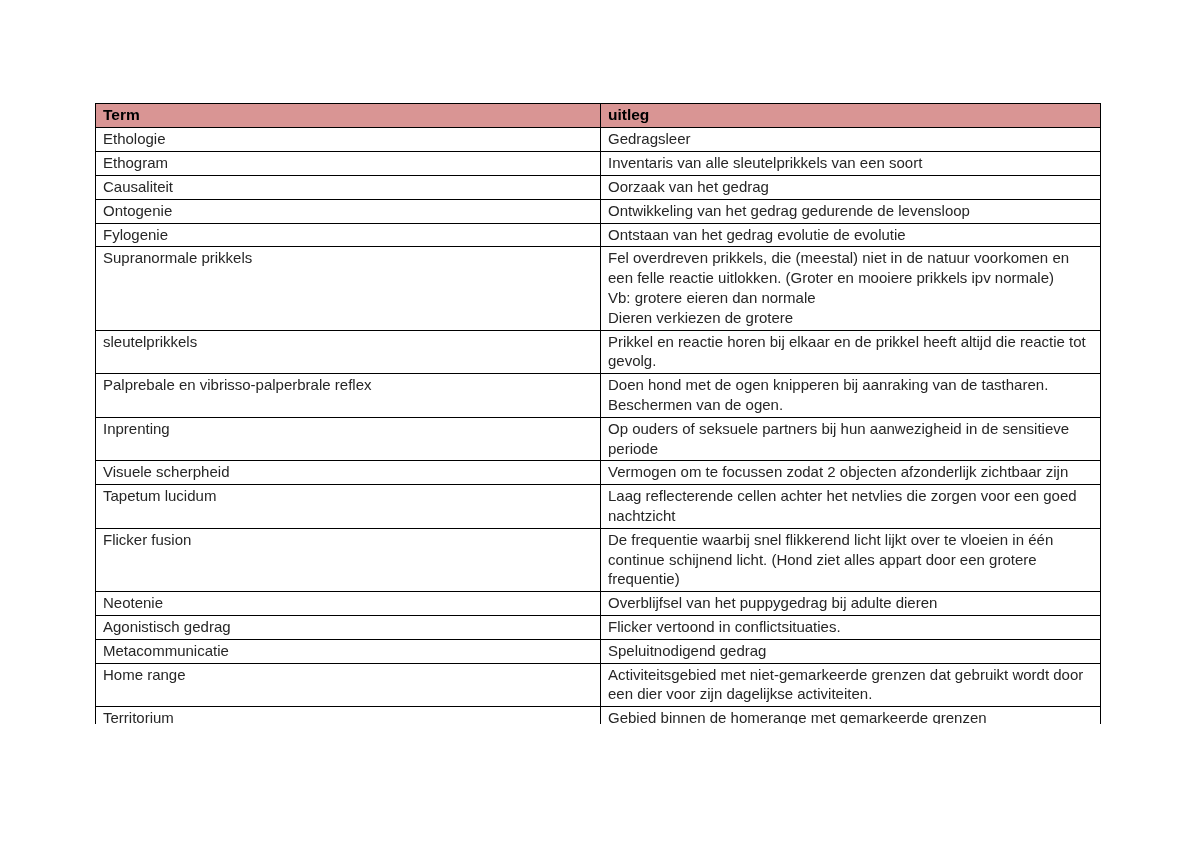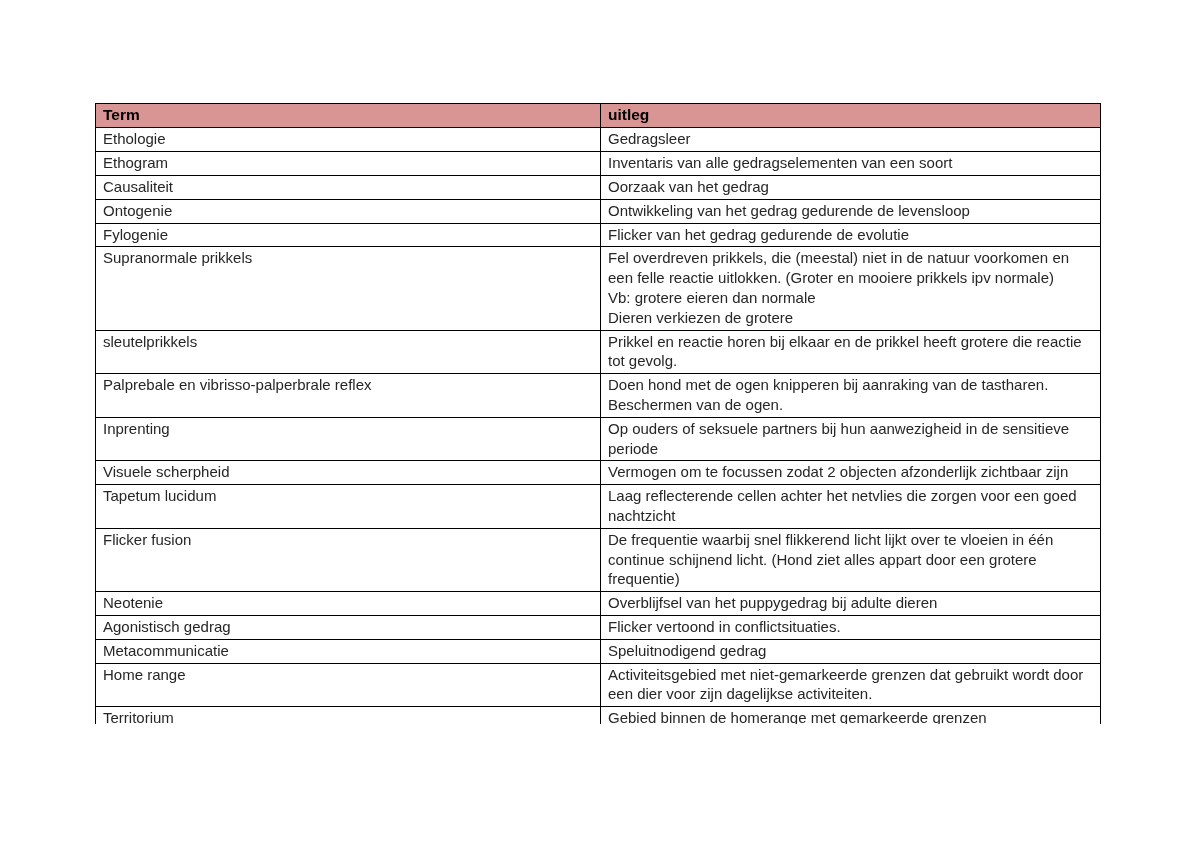--- a/index.html
+++ b/index.html
@@ -60,43 +60,43 @@
         <th>uitleg</th>
       </tr>
     </thead>
     <tbody id="table-body">
         <tr>
           <td>Ethologie</td>
           <td>Gedragsleer</td>
         </tr>
         <tr>
           <td>Ethogram</td>
-          <td>Inventaris van alle gedragselementen van een soort</td>
+          <td>Inventaris van alle sleutelprikkels van een soort</td>
         </tr>
         <tr>
           <td>Causaliteit</td>
           <td>Oorzaak van het gedrag</td>
         </tr>
         <tr>
           <td>Ontogenie</td>
           <td>Ontwikkeling van het gedrag gedurende de levensloop</td>
         </tr>
         <tr>
           <td>Fylogenie</td>
-          <td>Flicker van het gedrag gedurende de evolutie</td>
+          <td>Ontstaan van het gedrag evolutie de evolutie</td>
         </tr>
         <tr>
           <td>Supranormale prikkels</td>
           <td>Fel overdreven prikkels, die (meestal) niet in de natuur voorkomen en een felle reactie uitlokken. (Groter en mooiere prikkels ipv normale)
 Vb: grotere eieren dan normale
 Dieren verkiezen de grotere</td>
         </tr>
         <tr>
           <td>sleutelprikkels</td>
-          <td>Prikkel en reactie horen bij elkaar en de prikkel heeft grotere die reactie tot gevolg.</td>
+          <td>Prikkel en reactie horen bij elkaar en de prikkel heeft altijd die reactie tot gevolg.</td>
         </tr>
         <tr>
           <td>Palprebale en vibrisso-palperbrale reflex</td>
           <td>Doen hond met de ogen knipperen bij aanraking van de tastharen. Beschermen van de ogen.</td>
         </tr>
         <tr>
           <td>Inprenting</td>
           <td>Op ouders of seksuele partners bij hun aanwezigheid in de sensitieve periode</td>
         </tr>
         <tr>

